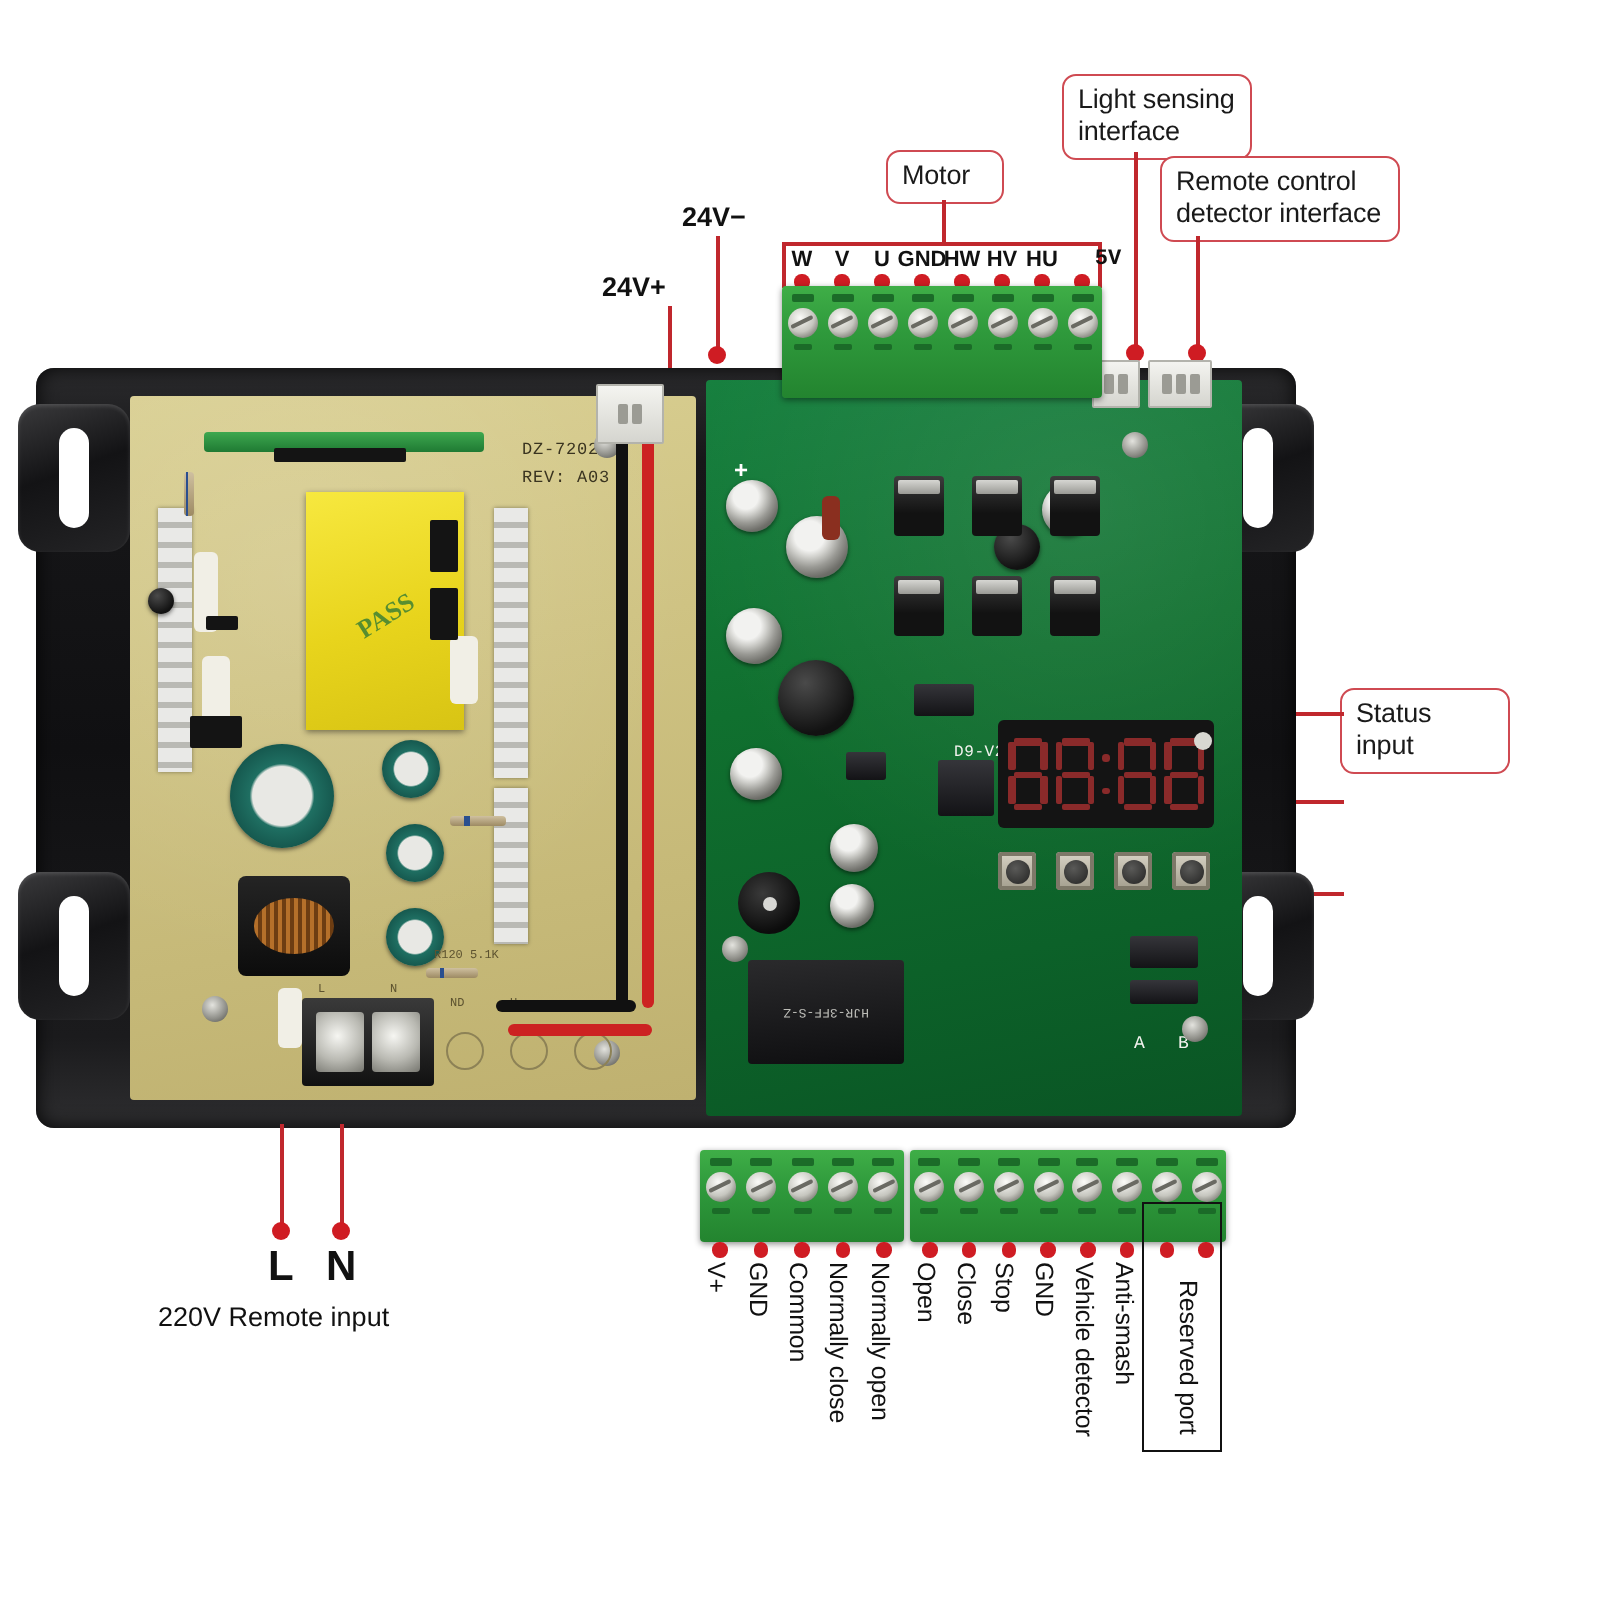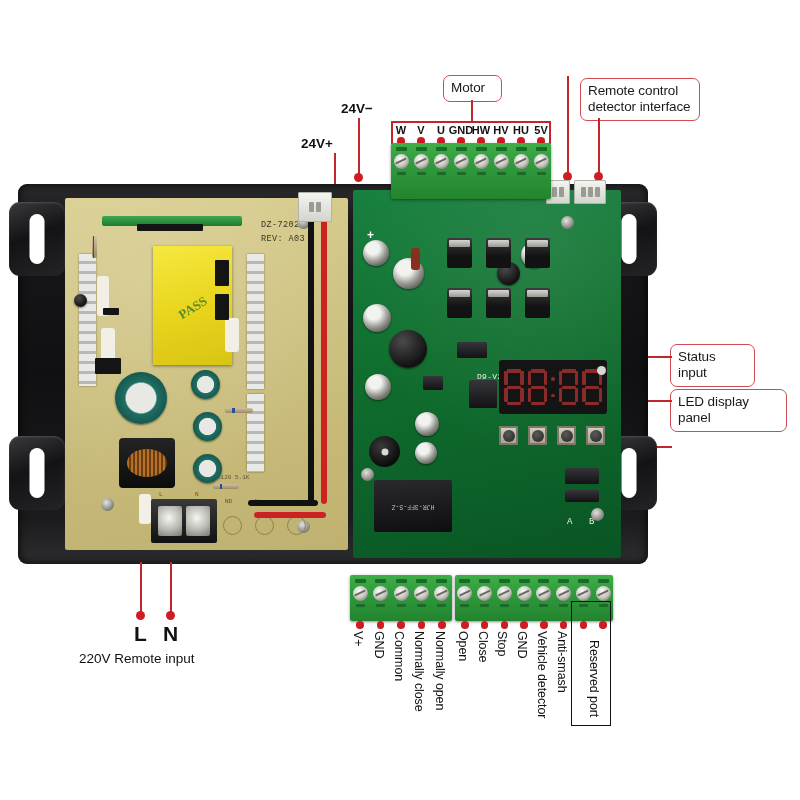--- a/index.html
+++ b/index.html
@@ -204,27 +204,28 @@
   .term-hdr{position:absolute;font-size:11px;font-weight:bold;color:#111;text-align:center;}
   .plusmark{position:absolute;color:#fff;font-size:12px;font-weight:bold;}
 </style>
 </head>
 <body>
 
 <div id="stage">
 
   <div class="callout" style="left:443px;top:75px;width:59px;">Motor</div>
 
+  <div class="callout" style="left:531px;top:37px;width:95px;">Light sensing
+interface</div>
 
   <div class="callout" style="left:580px;top:78px;width:120px;">Remote control
 detector interface</div>
 
   <div class="callout" style="left:670px;top:344px;width:85px;">Status input</div>
 
-  <div class="callout" style="left:670px;top:389px;width:117px;">LED display panel</div>
 
 
   <div class="lead v" style="left:471px;top:100px;height:22px;"></div>
   <div class="bracket" style="left:391px;top:121px;width:160px;height:23px;"></div>
 
   <div class="lead v" style="left:567px;top:76px;height:101px;"></div>
   <div class="dot" style="left:563px;top:172px;"></div>
 
   <div class="lead v" style="left:598px;top:118px;height:59px;"></div>
   <div class="dot" style="left:594px;top:172px;"></div>
@@ -254,21 +255,21 @@
       <div class="term-hdr" style="left: 427px; top: 124px; width: 28px;">U</div>
       <div class="dot sm" style="position: absolute; left: 437.25px; top: 137px;"></div>
       <div class="term-hdr" style="left: 447px; top: 124px; width: 28px;">GND</div>
       <div class="dot sm" style="position: absolute; left: 457.25px; top: 137px;"></div>
       <div class="term-hdr" style="left: 467px; top: 124px; width: 28px;">HW</div>
       <div class="dot sm" style="position: absolute; left: 477.25px; top: 137px;"></div>
       <div class="term-hdr" style="left: 487px; top: 124px; width: 28px;">HV</div>
       <div class="dot sm" style="position: absolute; left: 497.25px; top: 137px;"></div>
       <div class="term-hdr" style="left: 507px; top: 124px; width: 28px;">HU</div>
       <div class="dot sm" style="position: absolute; left: 517.25px; top: 137px;"></div>
-      <div class="term-hdr" style="left: 527px; top: 124px; width: 28px;">5V</div>
+      <div class="term-hdr" style="left: 540px; top: 124px; width: 28px; font-family: Liberation Mono, monospace;">5V</div>
       <div class="dot sm" style="position: absolute; left: 537.25px; top: 137px;"></div>
     </div>
 
   <div id="device">
     <div class="case"></div>
     <div class="ear l1"></div>
     <div class="ear l2"></div>
     <div class="ear r1"></div>
     <div class="ear r2"></div>
 

